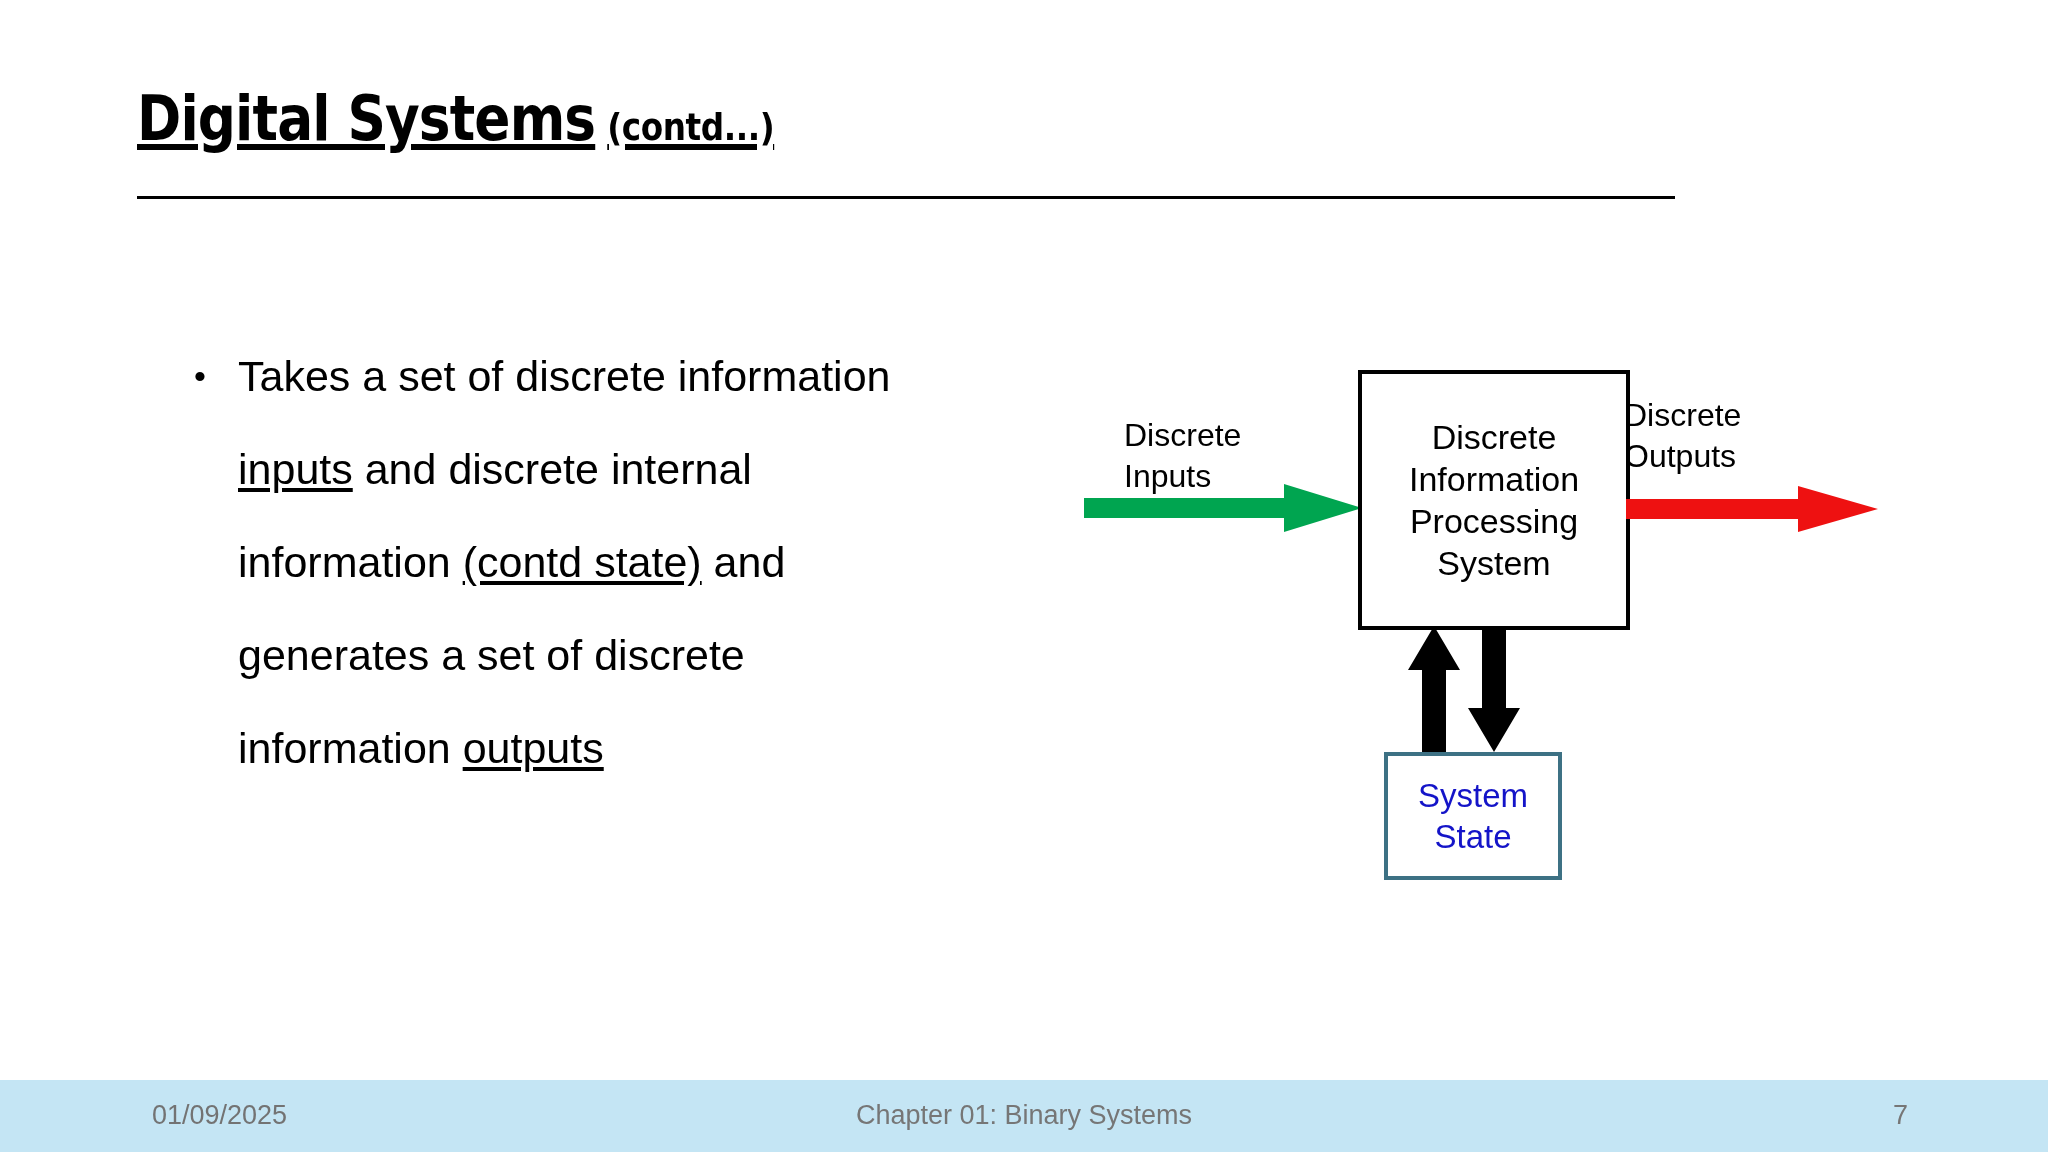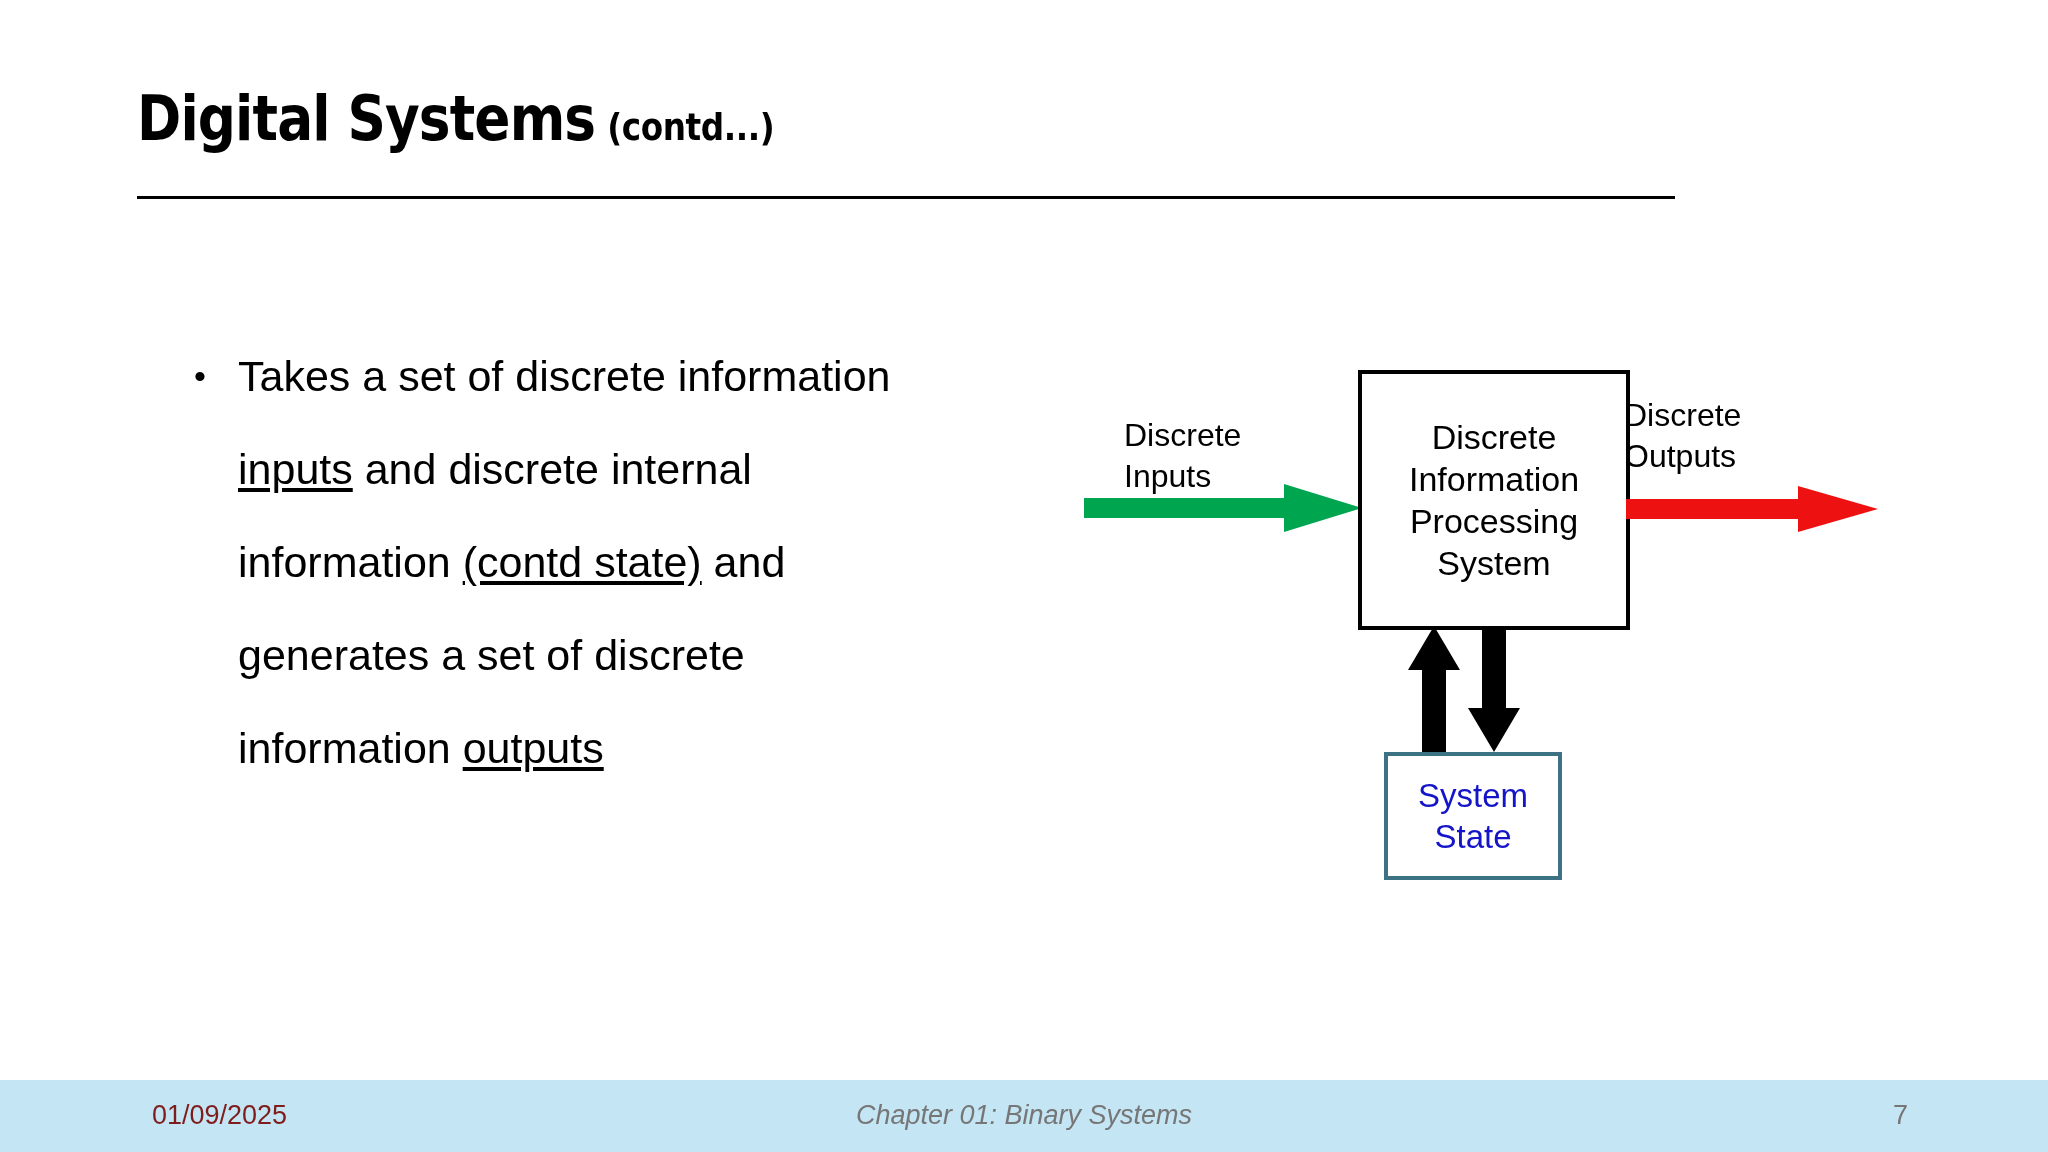--- a/index.html
+++ b/index.html
@@ -17,20 +17,21 @@
     background: #ffffff;
     overflow: hidden;
   }
 
   
   #title-block {
     position: absolute;
     left: 137px;
     top: 88px;
     width: 1540px;
+    text-decoration: underline;
   }
   #slide-title {
     font-family: "DejaVu Sans", sans-serif;
     font-weight: bold;
     font-size: 62px;
     line-height: 1.0;
     color: #000000;
     white-space: nowrap;
     letter-spacing: -1px;
     transform: scaleX(0.86);
@@ -182,31 +183,30 @@
     bottom: 0;
     width: 2048px;
     height: 72px;
     background: #c4e5f4;
   }
   #footer-date {
     position: absolute;
     left: 152px;
     top: 20px;
     font-size: 27px;
-    color: #7f1d1d;
+    color: #737373;
   }
   #footer-center {
     position: absolute;
     left: 0;
     right: 0;
     top: 20px;
     text-align: center;
     font-size: 27px;
     color: #767676;
-    font-style: italic;
   }
   #footer-page {
     position: absolute;
     right: 140px;
     top: 20px;
     font-size: 27px;
     color: #767676;
   }
 </style>
 </head>

